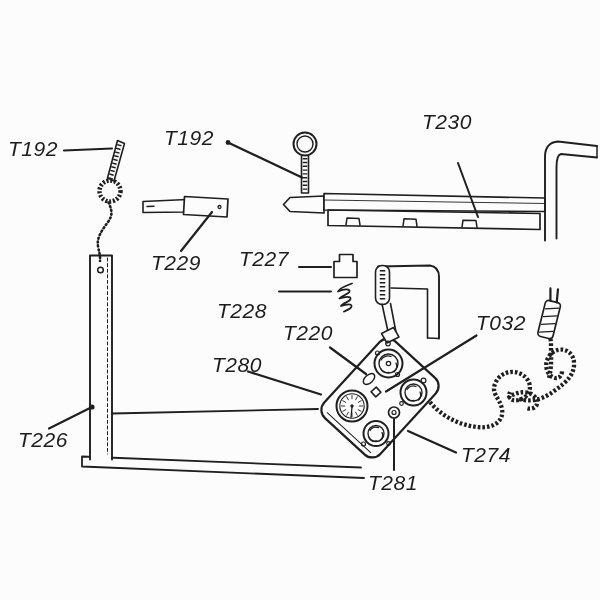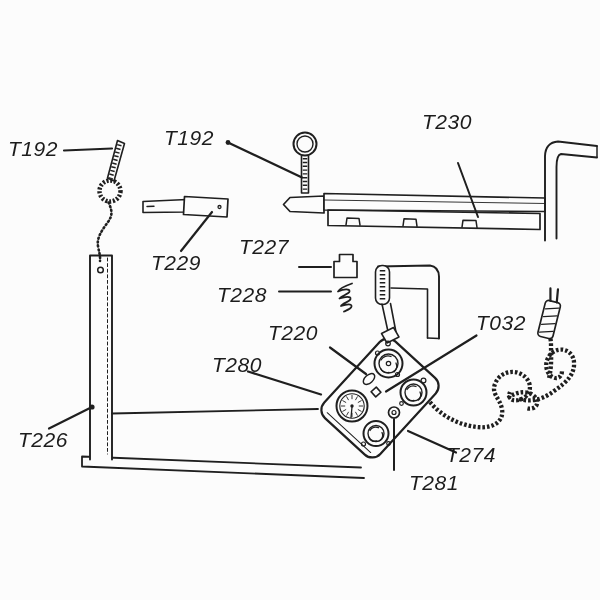--- a/index.html
+++ b/index.html
@@ -156,22 +156,22 @@
     <circle cx="92" cy="407" r="2.6" fill="#1f1f1f" stroke="none"></circle>
     <line x1="456" y1="452.5" x2="408" y2="431"></line>
     <line x1="394" y1="470" x2="394" y2="419" stroke-width="2"></line>
   </g>
 </svg>
 
   <div class="part-label" style="left:8px;top:138px">T192</div>
   <div class="part-label" style="left:164px;top:127px">T192</div>
   <div class="part-label" style="left:422px;top:111px">T230</div>
   <div class="part-label" style="left:151px;top:252px">T229</div>
-  <div class="part-label" style="left:239px;top:236px">T227</div>
-  <div class="part-label" style="left:217px;top:284px">T228</div>
-  <div class="part-label" style="left:268px;top:322px">T220</div>
+  <div class="part-label" style="left:239px;top:248px">T227</div>
+  <div class="part-label" style="left:217px;top:300px">T228</div>
+  <div class="part-label" style="left:283px;top:322px">T220</div>
   <div class="part-label" style="left:476px;top:312px">T032</div>
   <div class="part-label" style="left:212px;top:354px">T280</div>
   <div class="part-label" style="left:18px;top:429px">T226</div>
-  <div class="part-label" style="left:446px;top:444px">T274</div>
-  <div class="part-label" style="left:409px;top:472px">T281</div>
+  <div class="part-label" style="left:461px;top:444px">T274</div>
+  <div class="part-label" style="left:368px;top:472px">T281</div>
 
 </div>
 
 </body></html>

